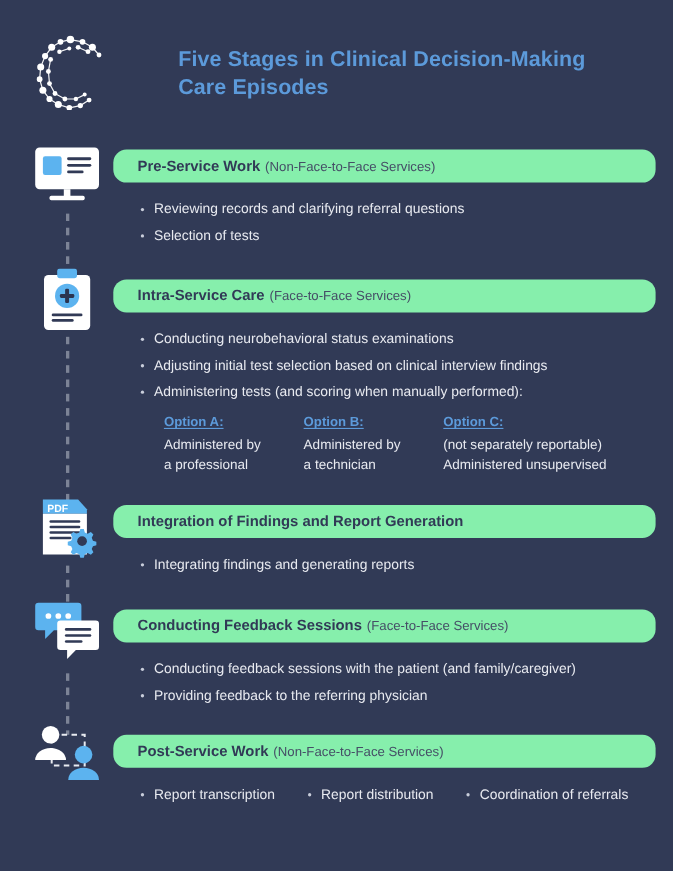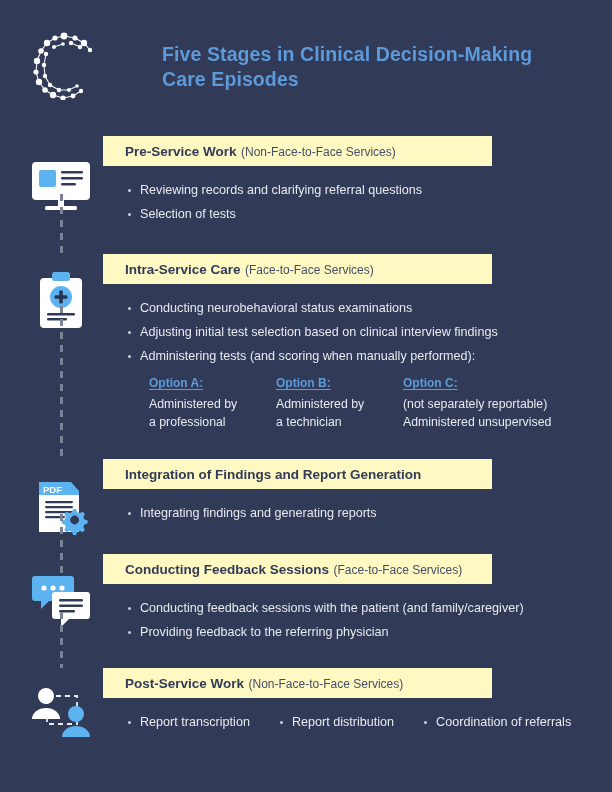--- a/index.html
+++ b/index.html
@@ -24,33 +24,33 @@
     position:absolute; left:162px; top:42px; width:425px;
     color:#5c9ada; font-size:19.5px; font-weight:bold; line-height:25px;
     letter-spacing:0.1px;
   }
 
   
   .stages { position:absolute; left:0; top:118px; width:612px; }
   .stage { position:relative; }
 
   .icon-col {
-    position:absolute; left:27px; top:0; width:70px; height:62px;margin-top:28px;
+    position:absolute; left:27px; top:0; width:70px; height:62px;
   }
   .icon-box { position:absolute; left:0; top:0; width:68px; height:58px; }
 
   .connector {
     position:absolute; left:60px; width:3px;
     background-image:linear-gradient(#7c8396 55%, rgba(0,0,0,0) 0%);
     background-size:3px 13px; background-repeat:repeat-y;
   }
 
   .bar {
-    position:absolute; left:103px; width:389px; height:30px;
-    background:#fef9c3; display:flex; align-items:center;
+    position:absolute; left:103px; width:493px; height:30px;
+    background:#86efac; display:flex; align-items:center;border-radius:12px;
   }
   .bar-inner { padding-left:22px; white-space:nowrap; }
   .bar-title { color:#313a56; font-size:13.5px; font-weight:bold; }
   .bar-sub   { color:#454e66; font-size:12px; font-weight:normal; }
 
   .bullets { position:absolute; left:126px; width:470px; }
   .bullet {
     position:relative; padding-left:14px;
     color:#e8eaf0; font-size:12.6px; line-height:24px; white-space:nowrap;
   }

